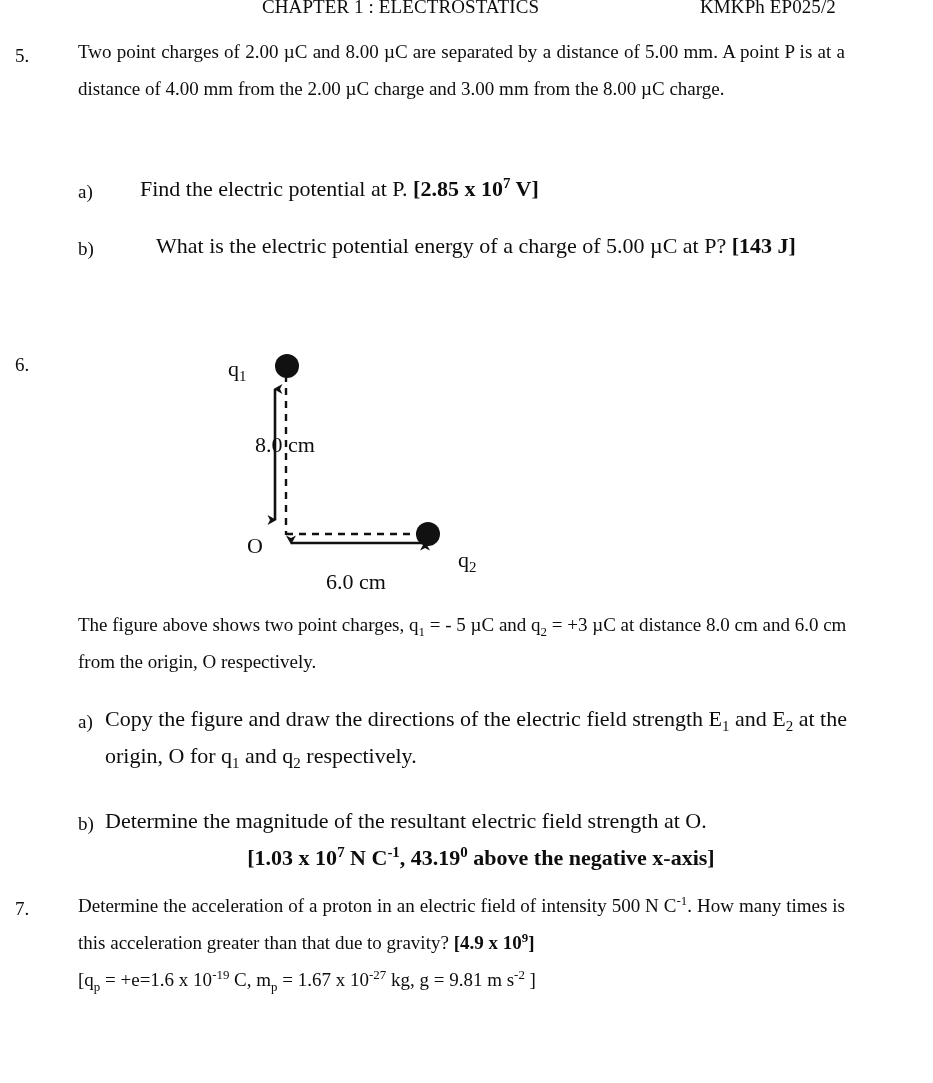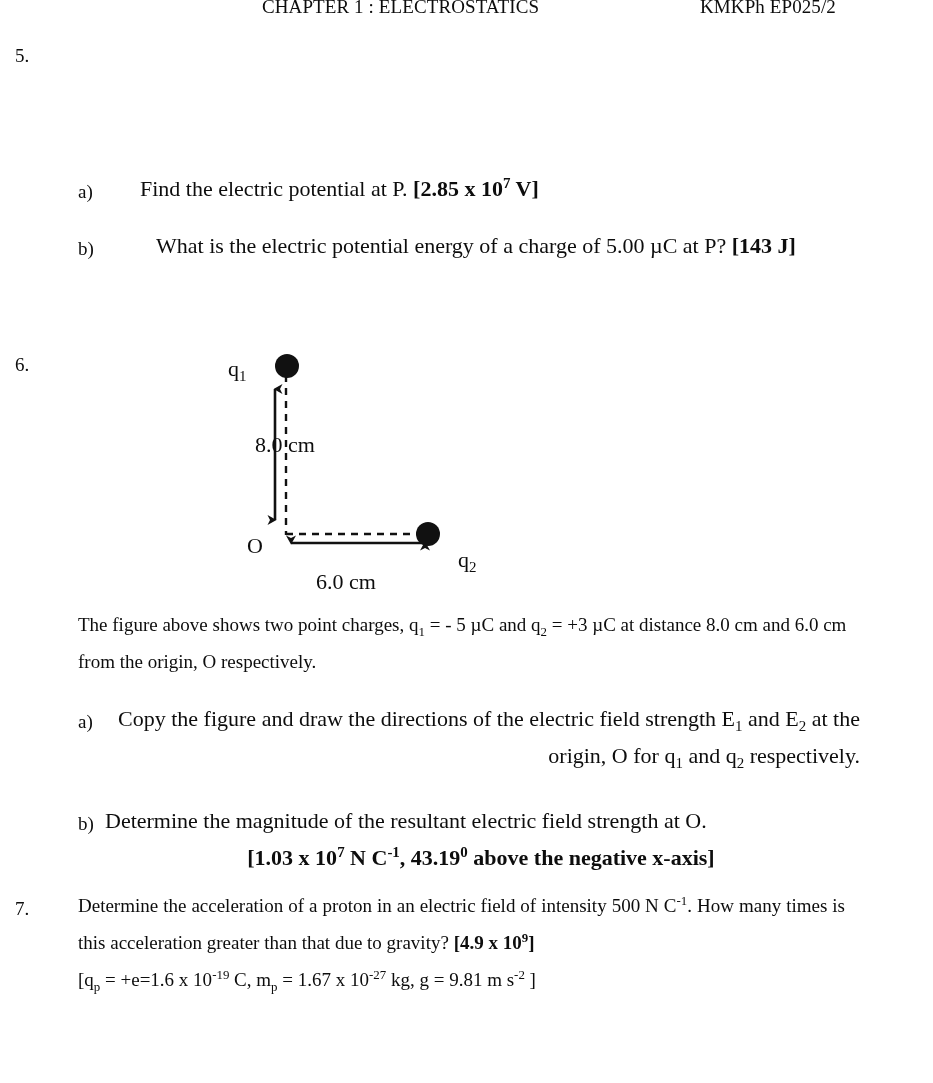--- a/index.html
+++ b/index.html
@@ -101,20 +101,21 @@
 <body>
 
 <div class="page">
 
   <div class="header">
     <span class="chapter">CHAPTER 1 : ELECTROSTATICS</span>
     <span class="code">KMKPh EP025/2</span>
   </div>
 
   <div class="qnum" style="left:15px; top:46px;">5.</div>
+  <div class="qbody" style="left:78px; top:33px; width:767px;">Two point charges of 2.00 µC and 8.00 µC are separated by a distance of 5.00 mm. A point P is at a distance of 4.00 mm from the 2.00 µC charge and 3.00 mm from the 8.00 µC charge.</div>
 
   <div class="sublabel" style="left:78px; top:182px;">a)</div>
   <div class="subbody" style="left:140px; top:170px; width:720px;">
     <span>Find the electric potential at P.</span>
     <b><span>[2.85 x 10</span><sup>7</sup><span> V]</span></b>
   </div>
 
   <div class="sublabel" style="left:78px; top:239px;">b)</div>
   <div class="subbody" style="left:140px; top:227px; width:720px;margin-left:16px;">
     <span>What is the electric potential energy of a charge of 5.00 µC at P?</span>
@@ -143,29 +144,29 @@
     
     <div class="dot" style="left:90px; top:9px;"></div>
     
     <div class="dot" style="left:231px; top:177px;"></div>
 
     
     <div class="fig-label" style="left:43px; top:13px;"><span>q</span><sub>1</sub></div>
     <div class="fig-label" style="left:273px; top:204px;"><span>q</span><sub>2</sub></div>
     <div class="fig-label" style="left:62px; top:190px;">O</div>
     <div class="fig-label" style="left:30px; top:89px;margin-left:40px;">8.0 cm</div>
-    <div class="fig-label" style="left:131px; top:226px;">6.0 cm</div>
+    <div class="fig-label" style="left:141px; top:226px;">6.0 cm</div>
   </div>
 
   <div class="qbody nojust" style="left:78px; top:606px; width:775px;">
     <span>The figure above shows two point charges, q</span><sub>1</sub><span> = - 5 µC and q</span><sub>2</sub><span> = +3 µC at distance 8.0 cm and 6.0 cm from the origin, O respectively.</span>
   </div>
 
   <div class="sublabel" style="left:78px; top:712px;">a)</div>
-  <div class="subbody" style="left:112px; top:700px; width:748px;text-align:right;">
+  <div class="subbody" style="left:105px; top:700px; width:748px;">
     <span>Copy the figure and draw the directions of the electric field strength E</span><sub>1</sub><span> and E</span><sub>2</sub><span> at the origin, O for q</span><sub>1</sub><span> and q</span><sub>2</sub><span> respectively.</span>
   </div>
 
   <div class="sublabel" style="left:78px; top:814px;">b)</div>
   <div class="subbody" style="left:105px; top:802px; width:748px;">Determine the magnitude of the resultant electric field strength at O.</div>
   <div class="subbody" style="left:107px; top:839px; width:748px; text-align:center;">
     <b><span>[1.03 x 10</span><sup>7</sup><span> N C</span><sup>-1</sup><span>, 43.19</span><sup>0</sup><span> above the negative x-axis]</span></b>
   </div>
 
   <div class="qnum" style="left:15px; top:899px;">7.</div>

